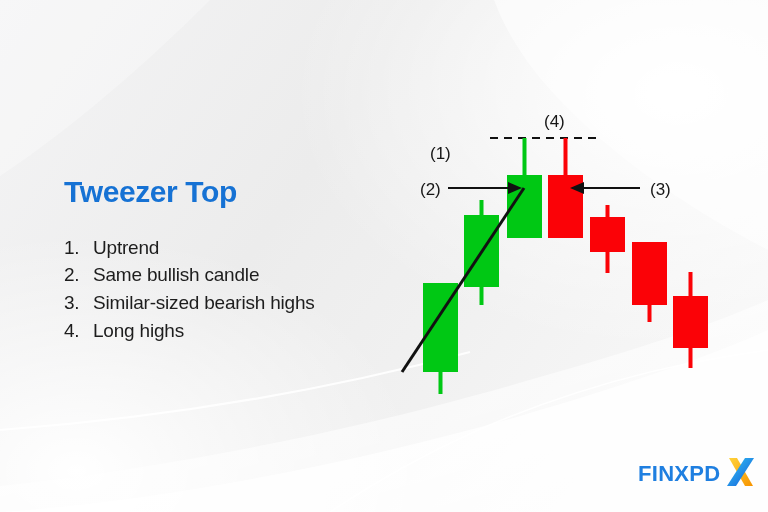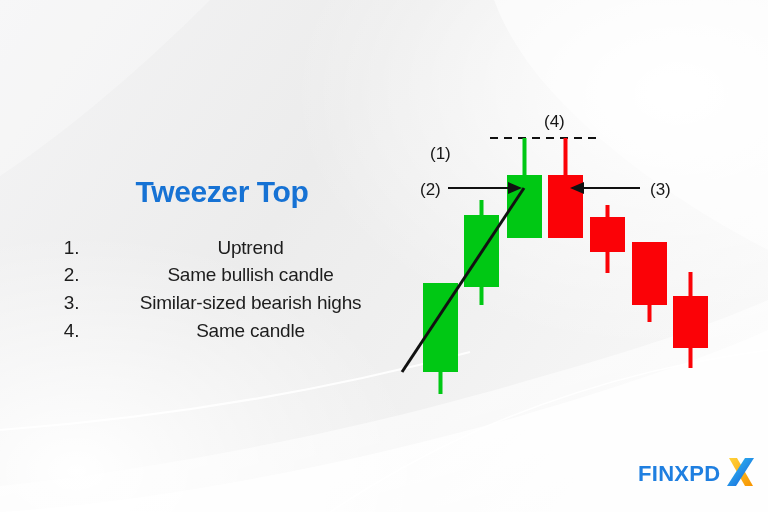--- a/index.html
+++ b/index.html
@@ -14,33 +14,33 @@
     width:768px; height:512px;
     background:
       radial-gradient(ellipse 620px 420px at 88% 18%, #ffffff 0%, rgba(255,255,255,0) 62%),
       radial-gradient(ellipse 520px 360px at 10% 92%, #ffffff 0%, rgba(255,255,255,0) 66%),
       linear-gradient(125deg, #f4f4f5 0%, #ececec 38%, #f1f1f1 62%, #fbfbfb 100%);
     overflow:hidden;
   }
   .bg-svg { position:absolute; inset:0; width:768px; height:512px; pointer-events:none; }
 
   
-  .left-panel { position:absolute; left:57px; top:176px; width:330px;text-align:center; }
+  .left-panel { position:absolute; left:64px; top:176px; width:330px; }
   .title {
     font-size:30px; font-weight:bold; letter-spacing:-0.4px;
     color:#1672d4; line-height:1.05;
   }
   .bullet-list { margin-top:26px; }
   .bullet-row {
     display:flex; align-items:baseline;
     font-size:19px; color:#1d1d1d; line-height:1.47;
     letter-spacing:-0.2px;
   }
   .bullet-num { width:29px; flex:0 0 29px; }
-  .bullet-text { flex:1 1 auto; white-space:nowrap;margin-left:28px; }
+  .bullet-text { flex:1 1 auto; white-space:nowrap; }
 
   
   .chart { position:absolute; left:400px; top:100px; width:340px; height:320px; }
   .chart svg { display:block; }
 
   
   .logo { position:absolute; left:638px; top:459px; display:flex; align-items:center; }
   .logo-word {
     font-size:22px; font-weight:bold; letter-spacing:0.3px;
     color:#1f7fe0; line-height:1;
@@ -82,21 +82,21 @@
       <div class="bullet-row">
         <span class="bullet-num">2.</span>
         <span class="bullet-text">Same bullish candle</span>
       </div>
       <div class="bullet-row">
         <span class="bullet-num">3.</span>
         <span class="bullet-text">Similar-sized bearish highs</span>
       </div>
       <div class="bullet-row">
         <span class="bullet-num">4.</span>
-        <span class="bullet-text">Same candle</span>
+        <span class="bullet-text">Long highs</span>
       </div>
     </div>
   </div>
 
   <div class="chart">
     <svg width="340" height="320" viewBox="0 0 340 320">
 
       <line x1="90" y1="38" x2="198" y2="38" stroke="#111111" stroke-width="2.2" stroke-dasharray="8 6"></line>
 
       <g>

